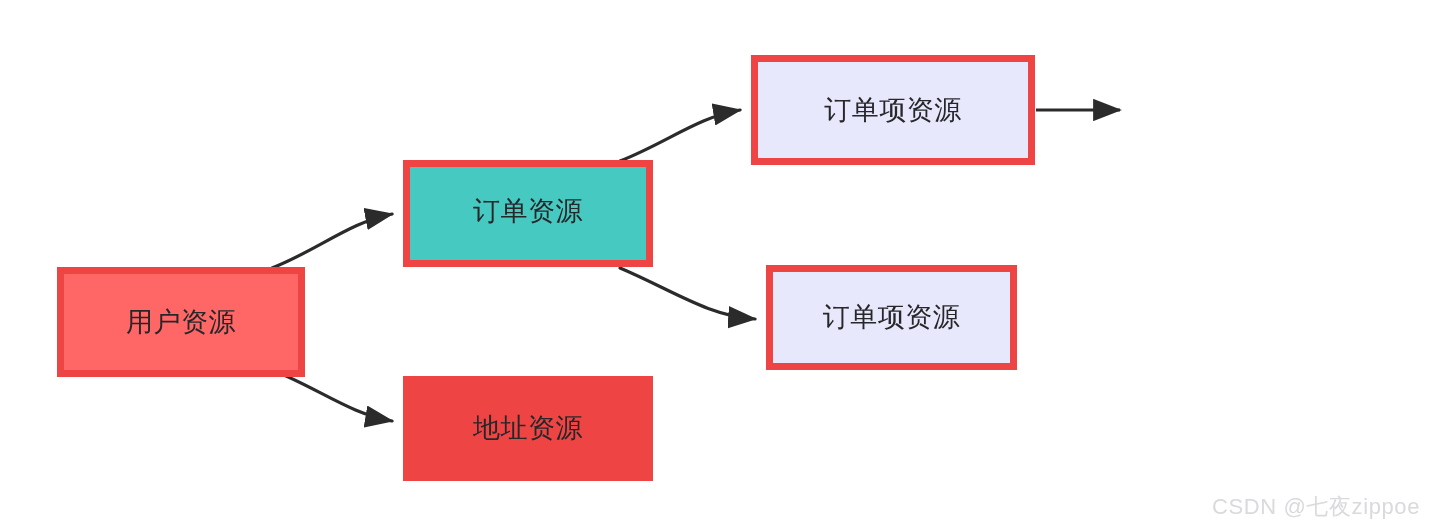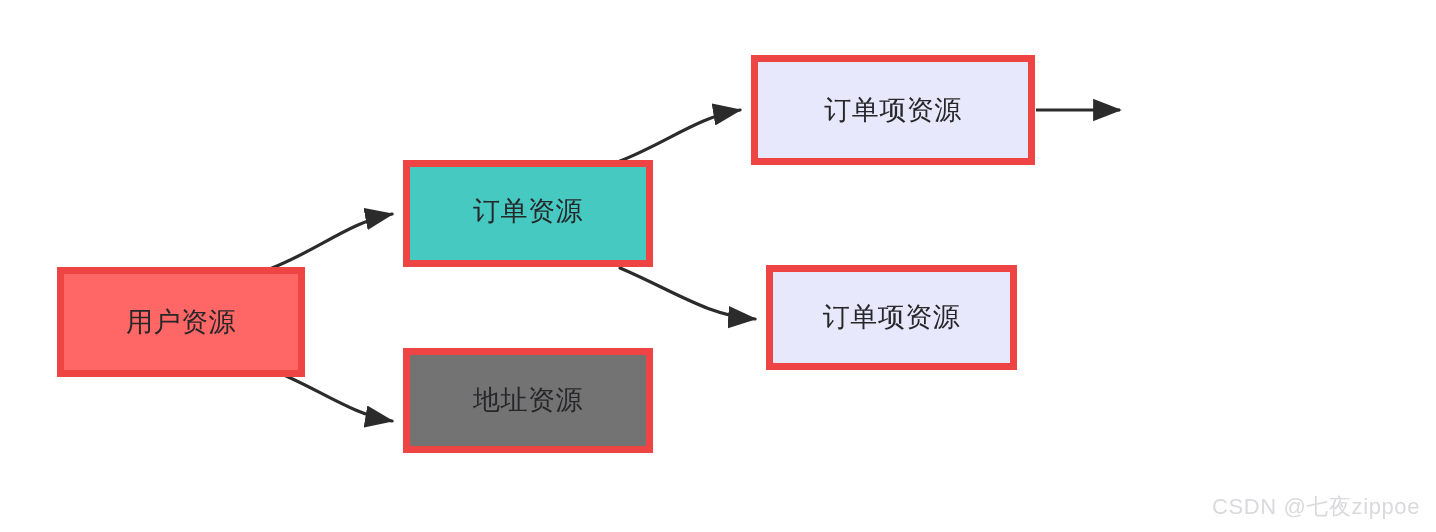--- a/index.html
+++ b/index.html
@@ -88,19 +88,19 @@
 
   <div class="node" style="left:751px; top:55px; width:284px; height:110px; background:#e8e8fc;">
     <span class="node-label">订单项资源</span>
   </div>
 
 
   <div class="node" style="left:766px; top:265px; width:251px; height:105px; background:#e8e8fc;">
     <span class="node-label">订单项资源</span>
   </div>
 
-  <div class="node" style="left:403px; top:348px; width:250px; height:105px; background:#737373;">
+  <div class="node" style="left:403px; top:376px; width:250px; height:105px; background:#ef4444;">
     <span class="node-label">地址资源</span>
   </div>
 
   <div id="watermark">CSDN @七夜zippoe</div>
 
 </div>
 
 </body></html>

